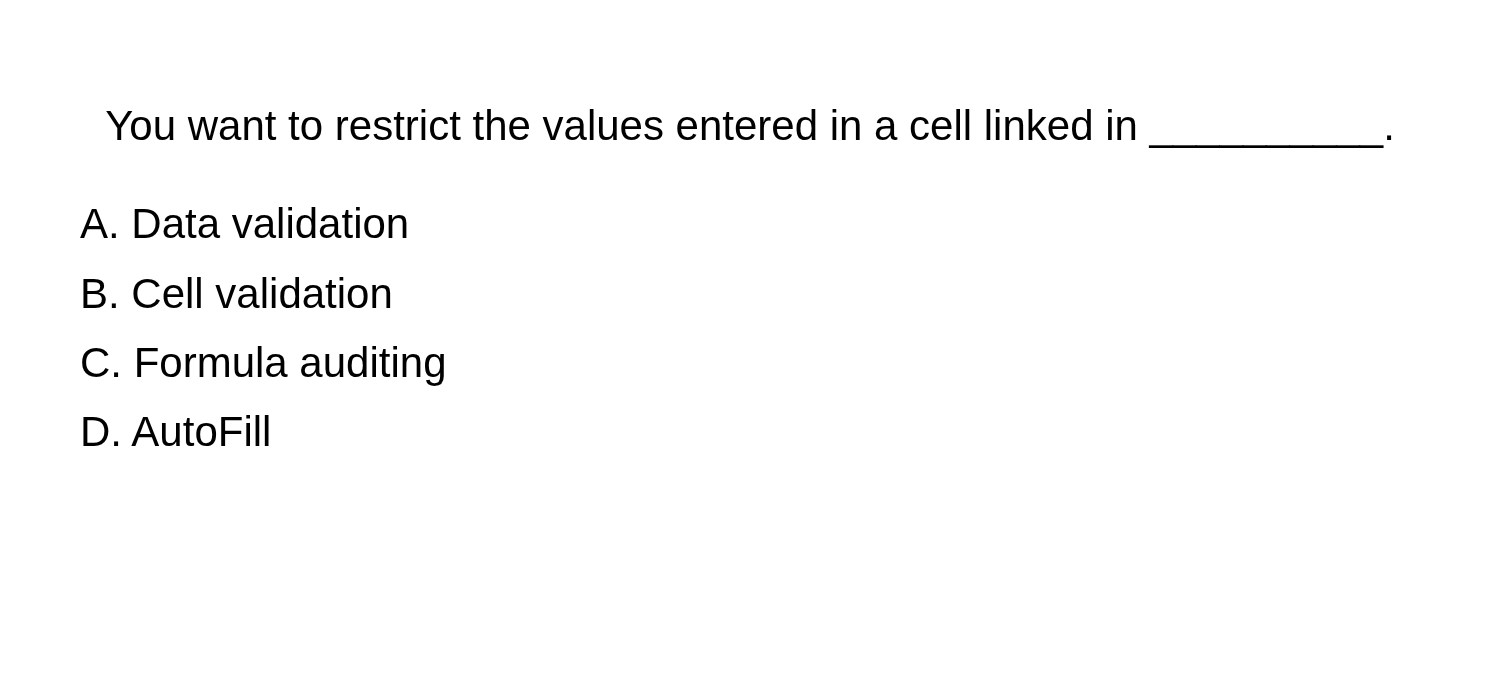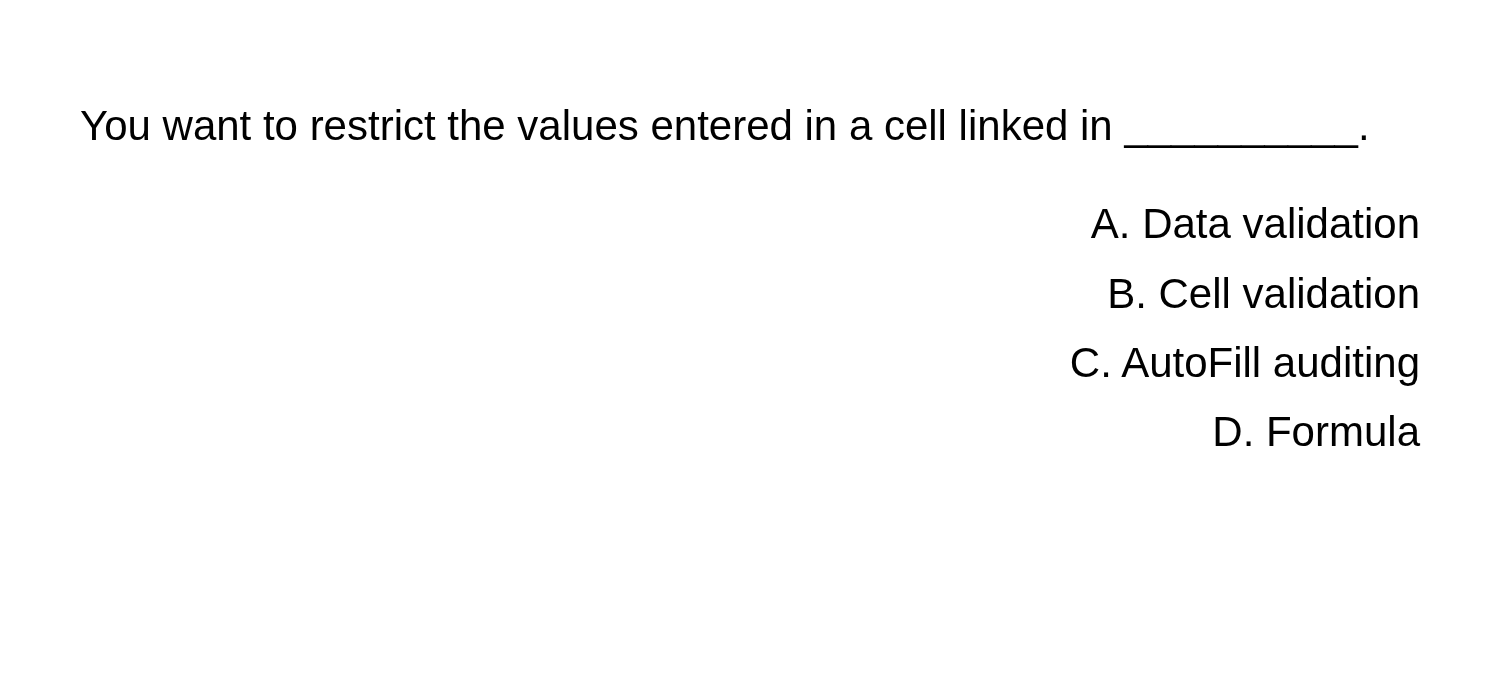--- a/index.html
+++ b/index.html
@@ -13,28 +13,28 @@
       background: #ffffff;
       font-family: -apple-system, BlinkMacSystemFont, "Segoe UI", Helvetica, Arial, sans-serif;
       color: #000000;
       padding: 90px 80px;
     }
     .question {
       font-size: 42px;
       line-height: 1.7;
       margin-bottom: 28px;
       font-weight: 400;
+      text-align: center;
     }
     .option {
       font-size: 42px;
       line-height: 1.65;
       font-weight: 400;
-      text-align: right;
     }
   </style>
 </head>
 <body>
 
 <div class="question">You want to restrict the values entered in a cell linked in __________.</div>
 <div class="option">A. Data validation</div>
 <div class="option">B. Cell validation</div>
-<div class="option">C. AutoFill auditing</div>
-<div class="option">D. Formula</div>
+<div class="option">C. Formula auditing</div>
+<div class="option">D. AutoFill</div>
 
 </body></html>

